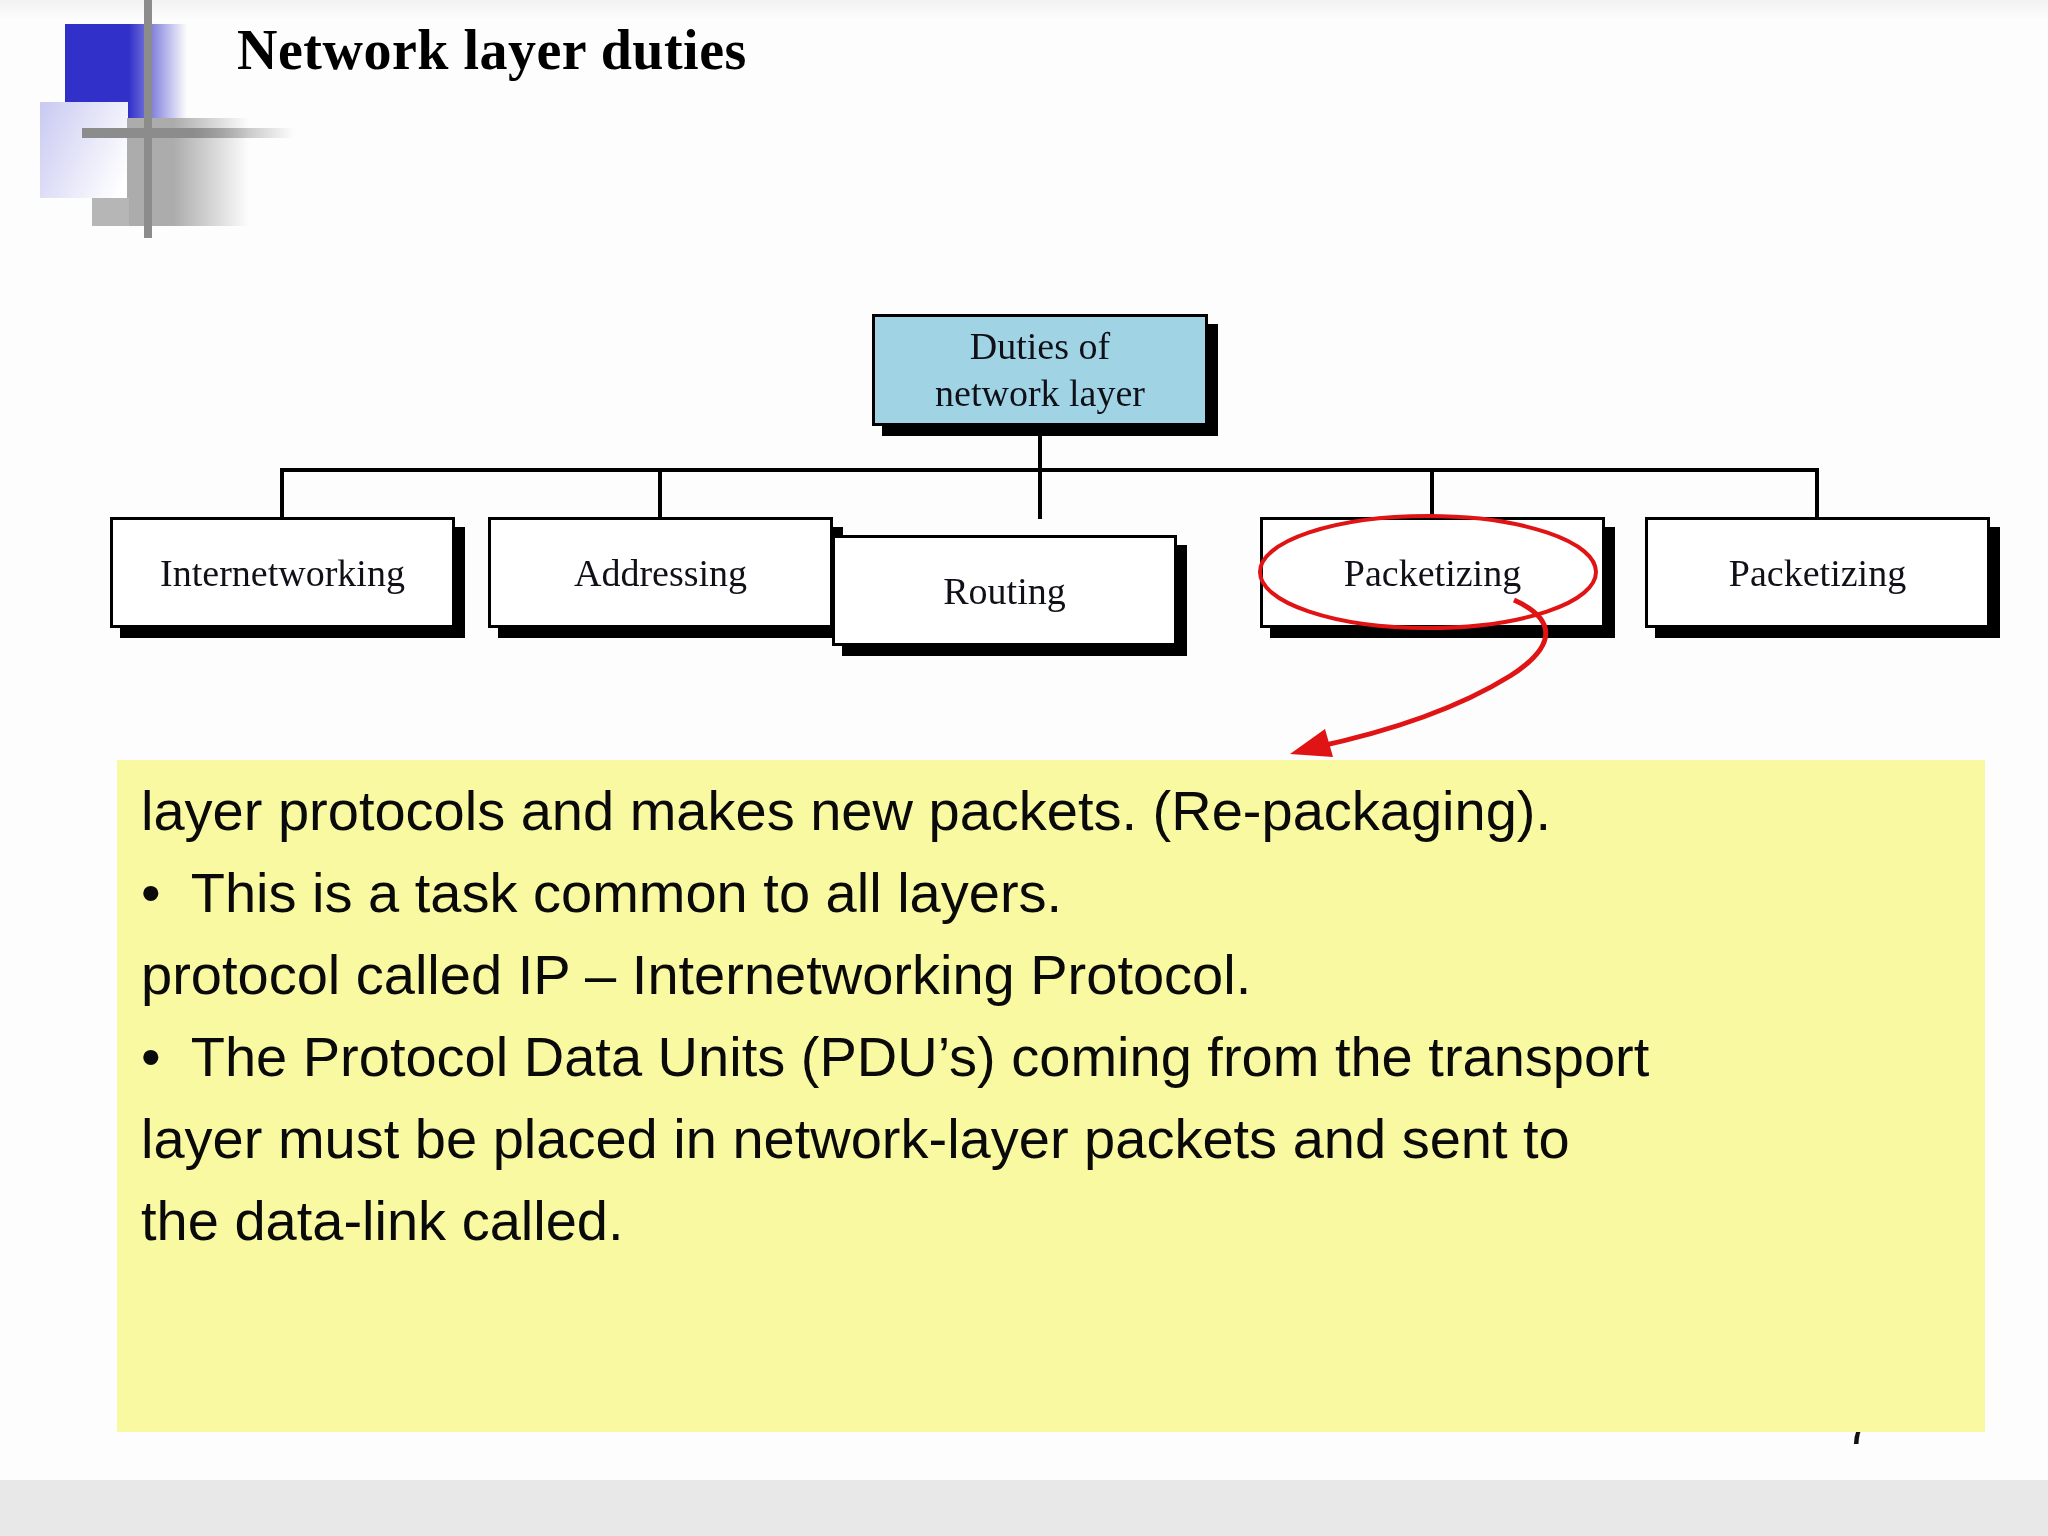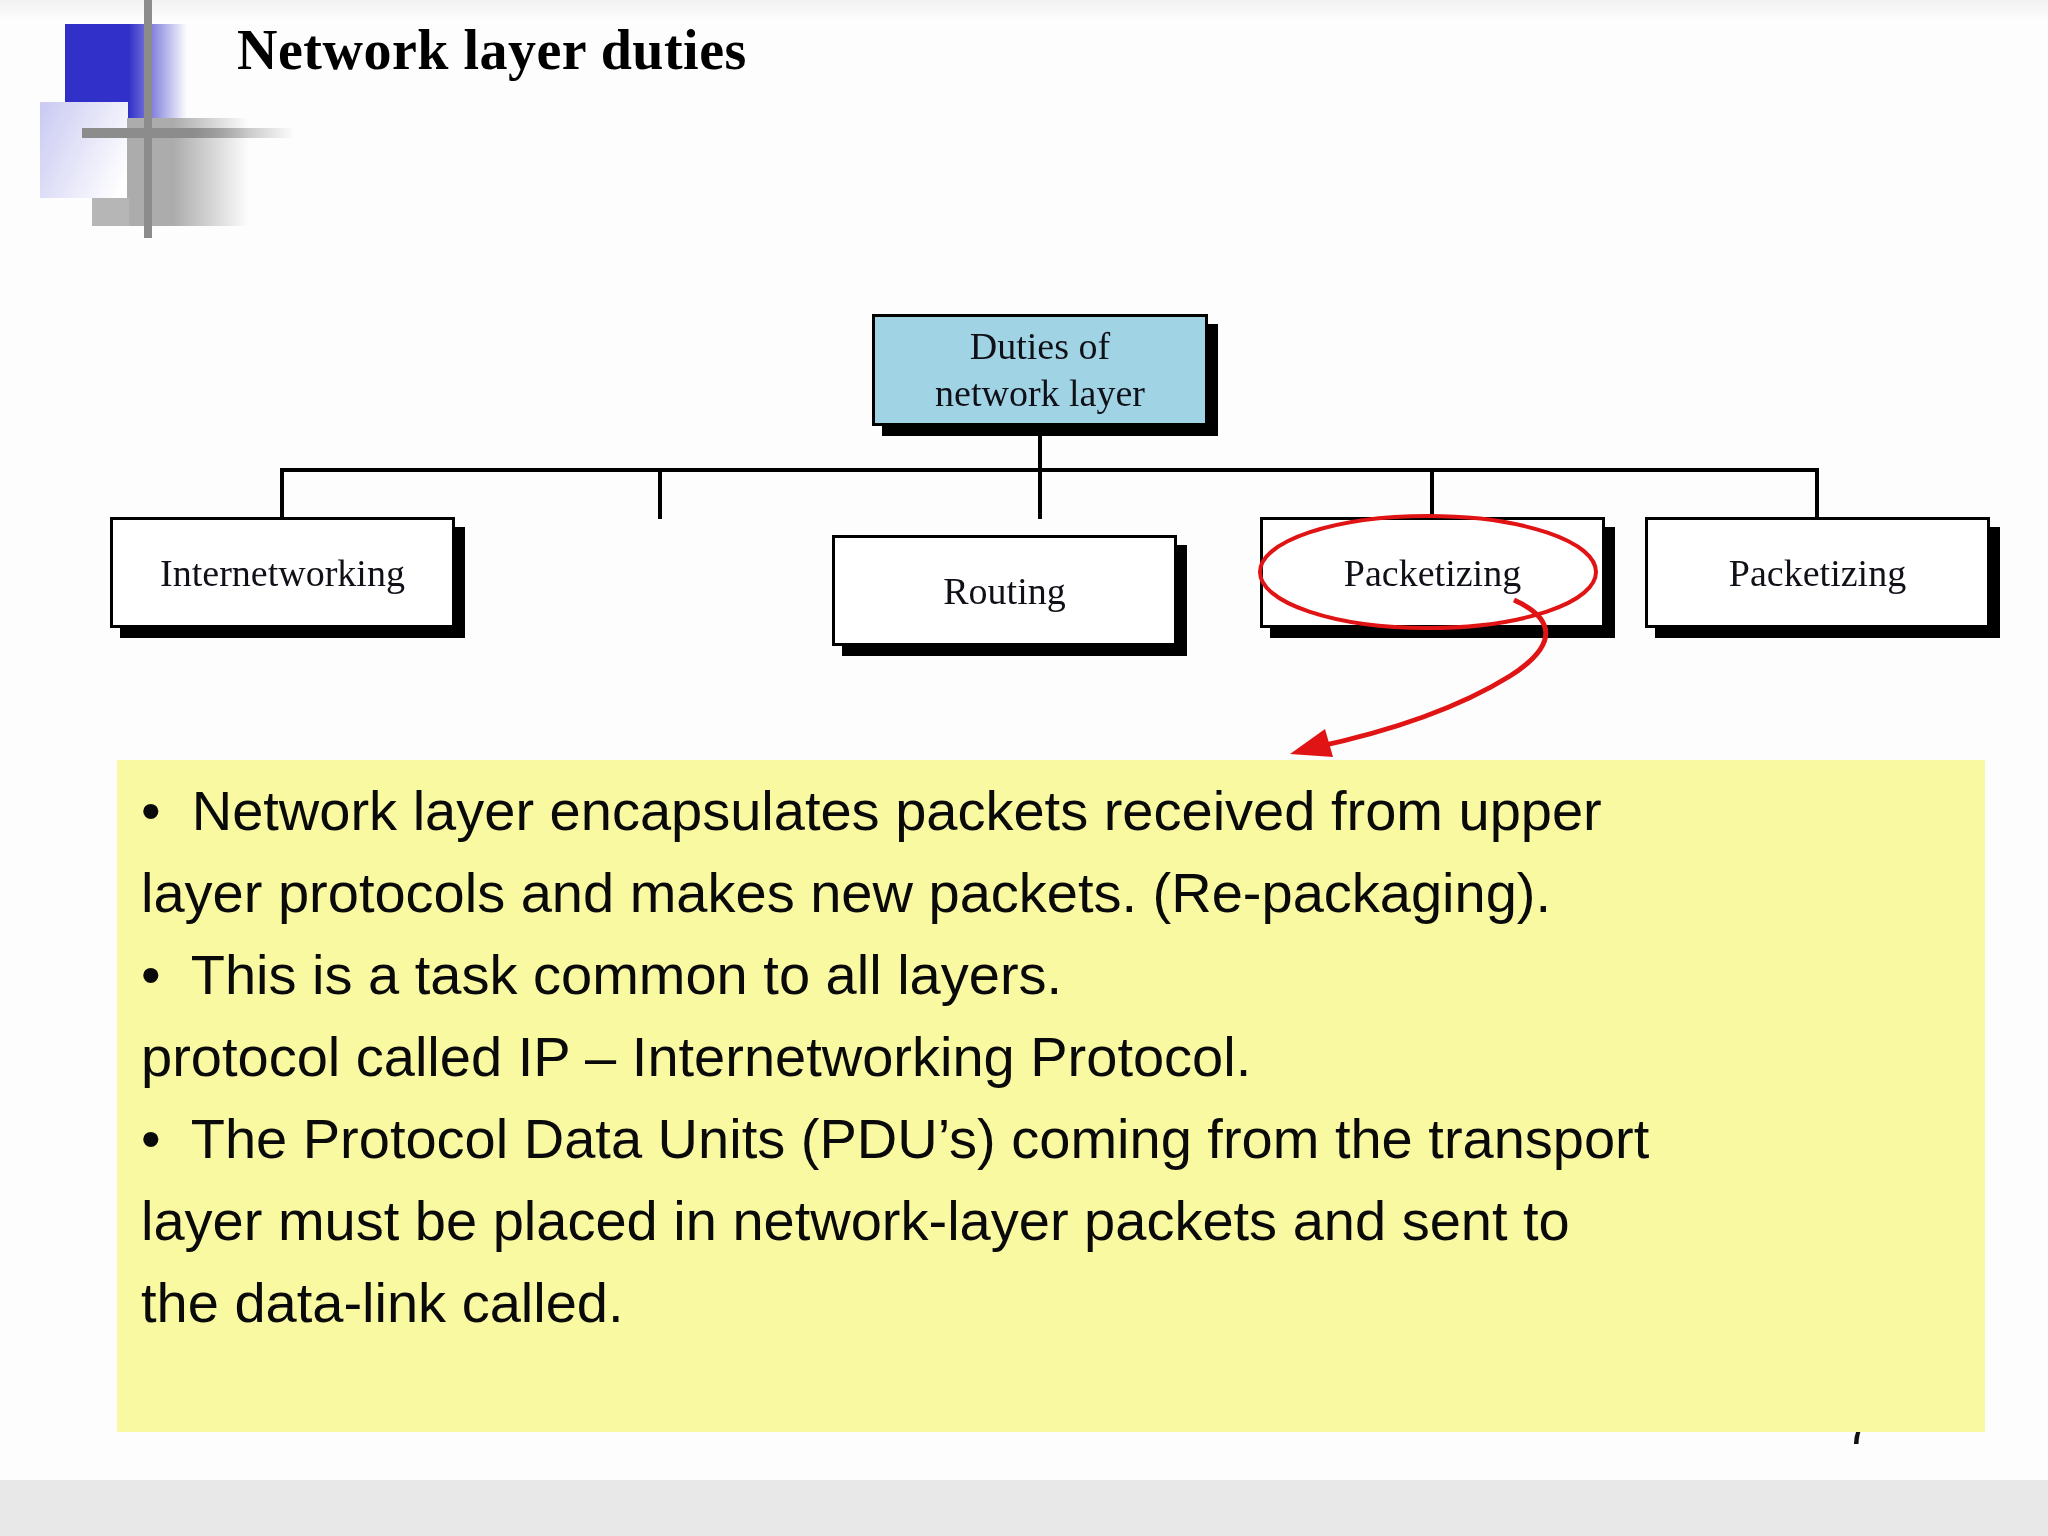--- a/index.html
+++ b/index.html
@@ -73,20 +73,23 @@
   <div class="title">Network layer duties</div>
 
   <div class="dbox root-box">
     <span>Duties of</span>
     <span>network layer</span>
   </div>
 
   <div class="dbox child-box cb1">
     <span>Internetworking</span>
   </div>
+  <div class="dbox child-box cb2">
+    <span>Addressing</span>
+  </div>
   <div class="dbox child-box cb3">
     <span>Routing</span>
   </div>
   <div class="dbox child-box cb4">
     <span>Packetizing</span>
   </div>
   <div class="dbox child-box cb5">
     <span>Packetizing</span>
   </div>
 
@@ -102,21 +105,20 @@
 
     <ellipse cx="1428" cy="572" rx="168" ry="56" stroke="#E01414" stroke-width="4" fill="none"></ellipse>
 
     <path d="M 1514 600 C 1554 618 1560 644 1510 676 C 1452 712 1378 734 1312 748" stroke="#E01414" stroke-width="5" fill="none"></path>
     <polygon points="1290,754 1325,729 1333,757" fill="#E01414"></polygon>
   </svg>
 
   <div class="page-num">7</div>
 
   <div class="note">
-    <div class="note-line">•  Network layer encapsulates packets received from upper</div>
     <div class="note-line">layer protocols and makes new packets. (Re-packaging).</div>
     <div class="note-line">•  This is a task common to all layers.</div>
     <div class="note-line">protocol called IP – Internetworking Protocol.</div>
     <div class="note-line">•  The Protocol Data Units (PDU’s) coming from the transport</div>
     <div class="note-line">layer must be placed in network-layer packets and sent to</div>
     <div class="note-line">the data-link called.</div>
   </div>
 
 </div>
 

